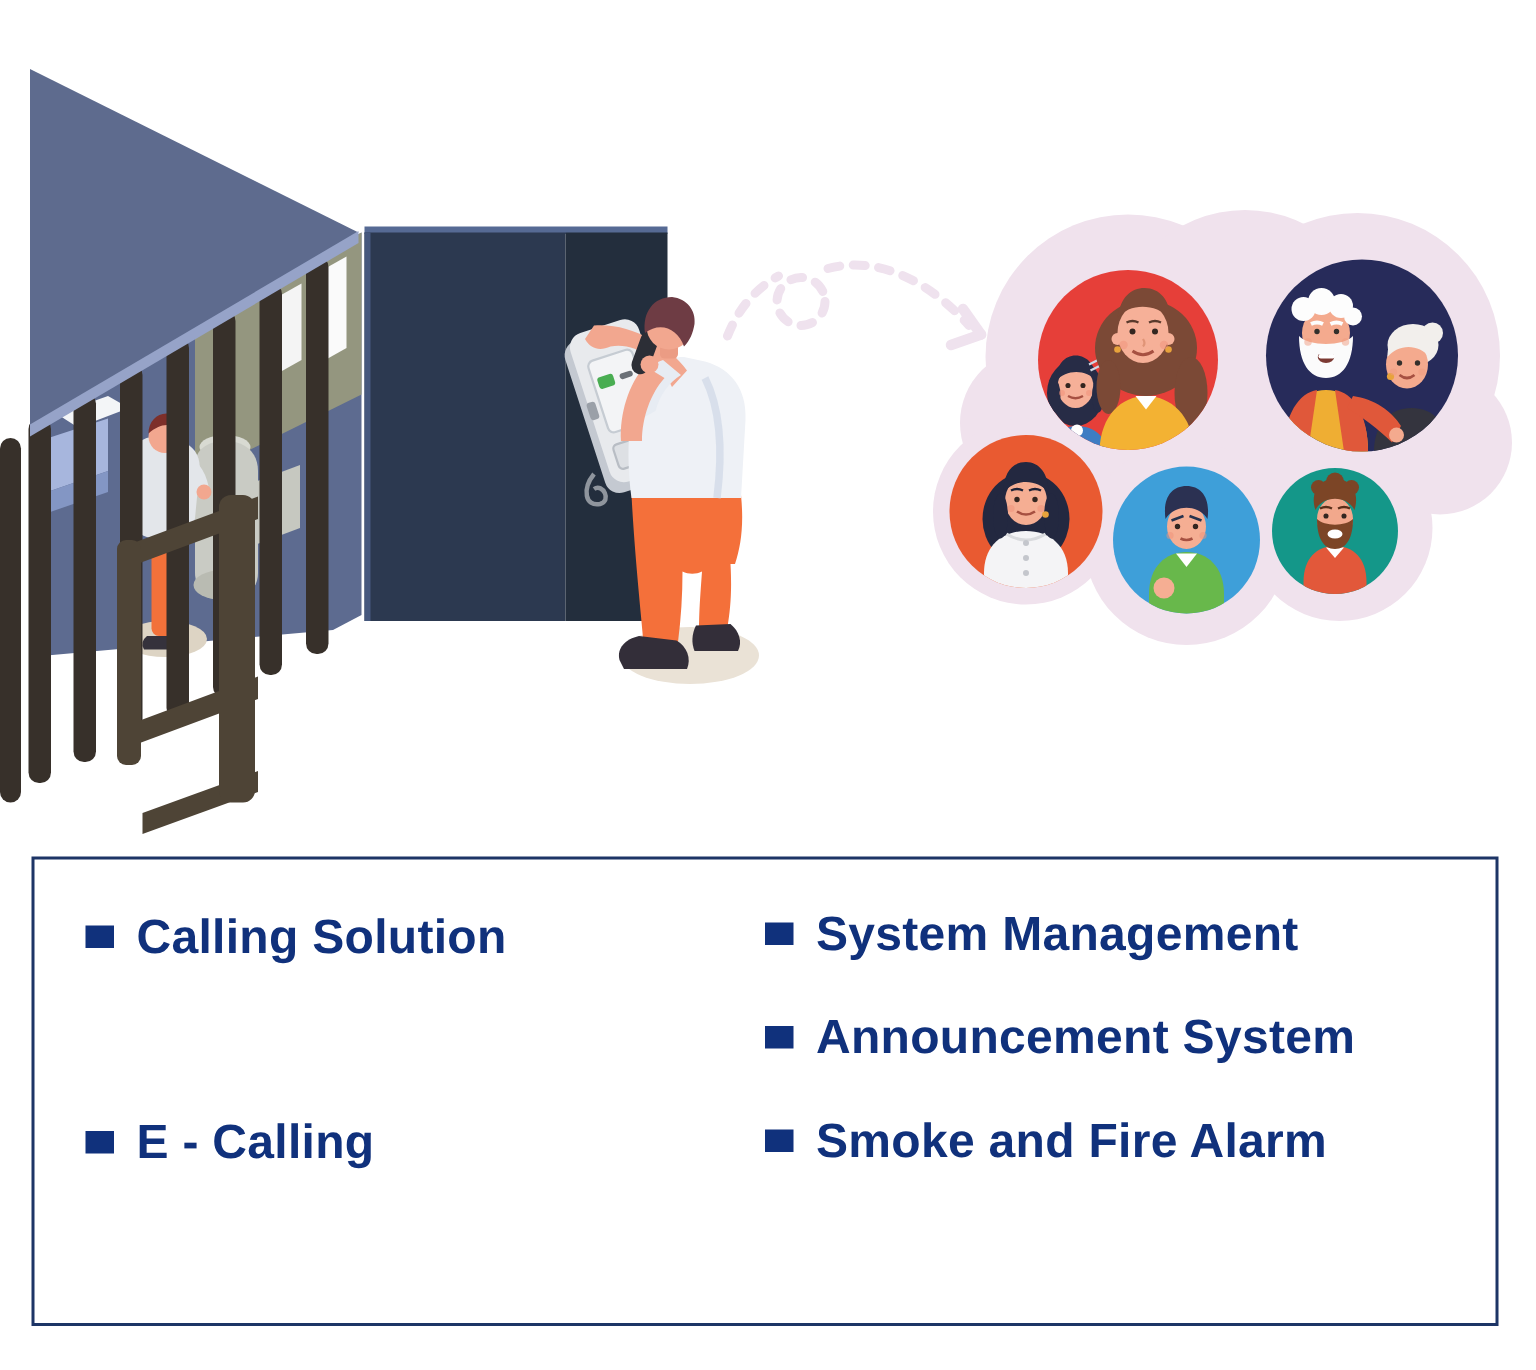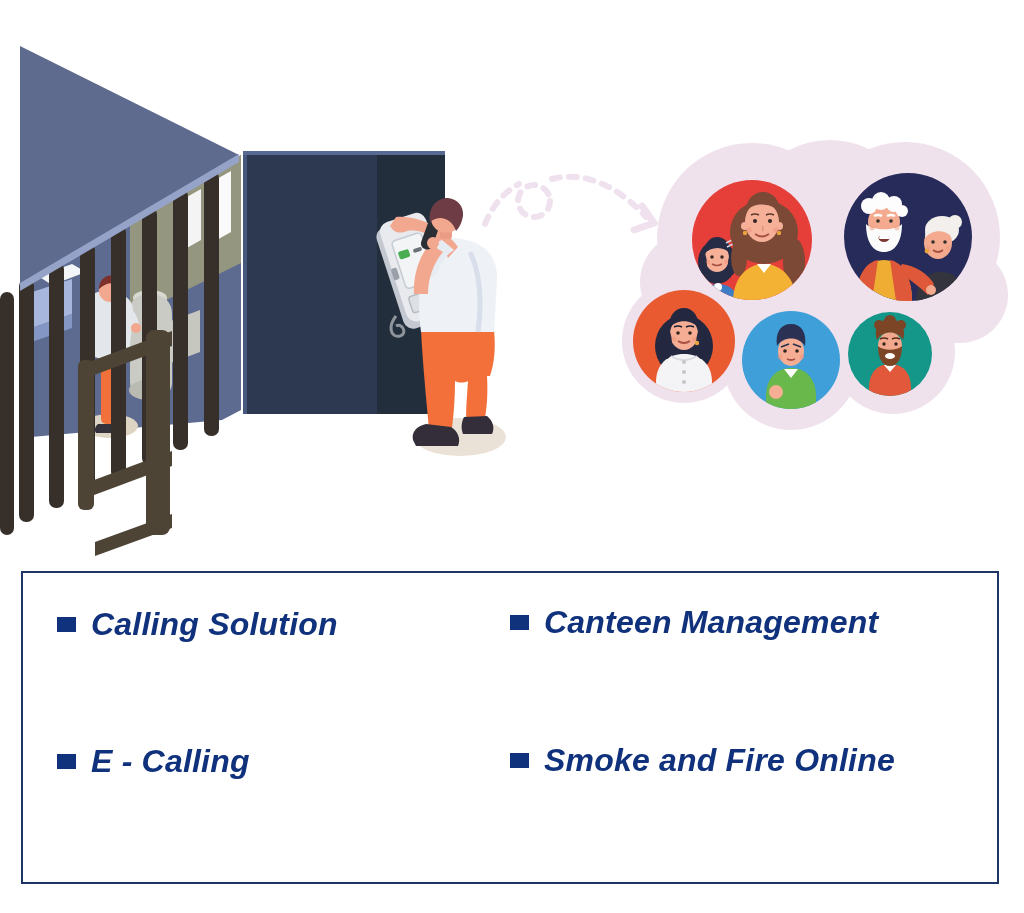--- a/index.html
+++ b/index.html
@@ -5,21 +5,21 @@
 <style>
   html,body{margin:0;padding:0;background:#ffffff;}
   #stage{position:relative;width:1024px;height:913px;background:#ffffff;overflow:hidden;
          font-family:"Liberation Sans", sans-serif;}
   #scene{position:absolute;left:0;top:0;}
   .panel{position:absolute;left:21px;top:571px;width:978px;height:313px;
          border:2px solid #1d3566;box-sizing:border-box;background:#ffffff;}
   .feat{position:absolute;display:flex;align-items:center;height:38px;}
   .feat .bullet{width:19px;height:15px;background:#10317c;margin-right:15px;flex:none;}
   .feat .flabel{font-weight:bold;font-size:32px;line-height:38px;color:#10317c;
-                letter-spacing:0.2px;white-space:nowrap;font-style:italic;}
+                letter-spacing:0.2px;white-space:nowrap;}
 </style>
 </head>
 <body>
 
 <div id="stage">
 
   <svg id="scene" width="1024" height="913" viewBox="0 0 1024 913">
     <defs>
       <clipPath id="c1">
           <circle cx="752" cy="240" r="60"></circle>
@@ -302,21 +302,25 @@
       <span class="bullet"></span>
       <span class="flabel">Calling Solution</span>
     </div>
     <div class="feat" style="left:34px;top:169px">
       <span class="bullet"></span>
       <span class="flabel">E - Calling</span>
     </div>
 
     <div class="feat" style="left:487px;top:30px">
       <span class="bullet"></span>
-      <span class="flabel">Canteen Management</span>
+      <span class="flabel">System Management</span>
+    </div>
+    <div class="feat" style="left:487px;top:99px">
+      <span class="bullet"></span>
+      <span class="flabel">Announcement System</span>
     </div>
     <div class="feat" style="left:487px;top:168px">
       <span class="bullet"></span>
-      <span class="flabel">Smoke and Fire Online</span>
+      <span class="flabel">Smoke and Fire Alarm</span>
     </div>
   </div>
 
 </div>
 
 </body></html>

